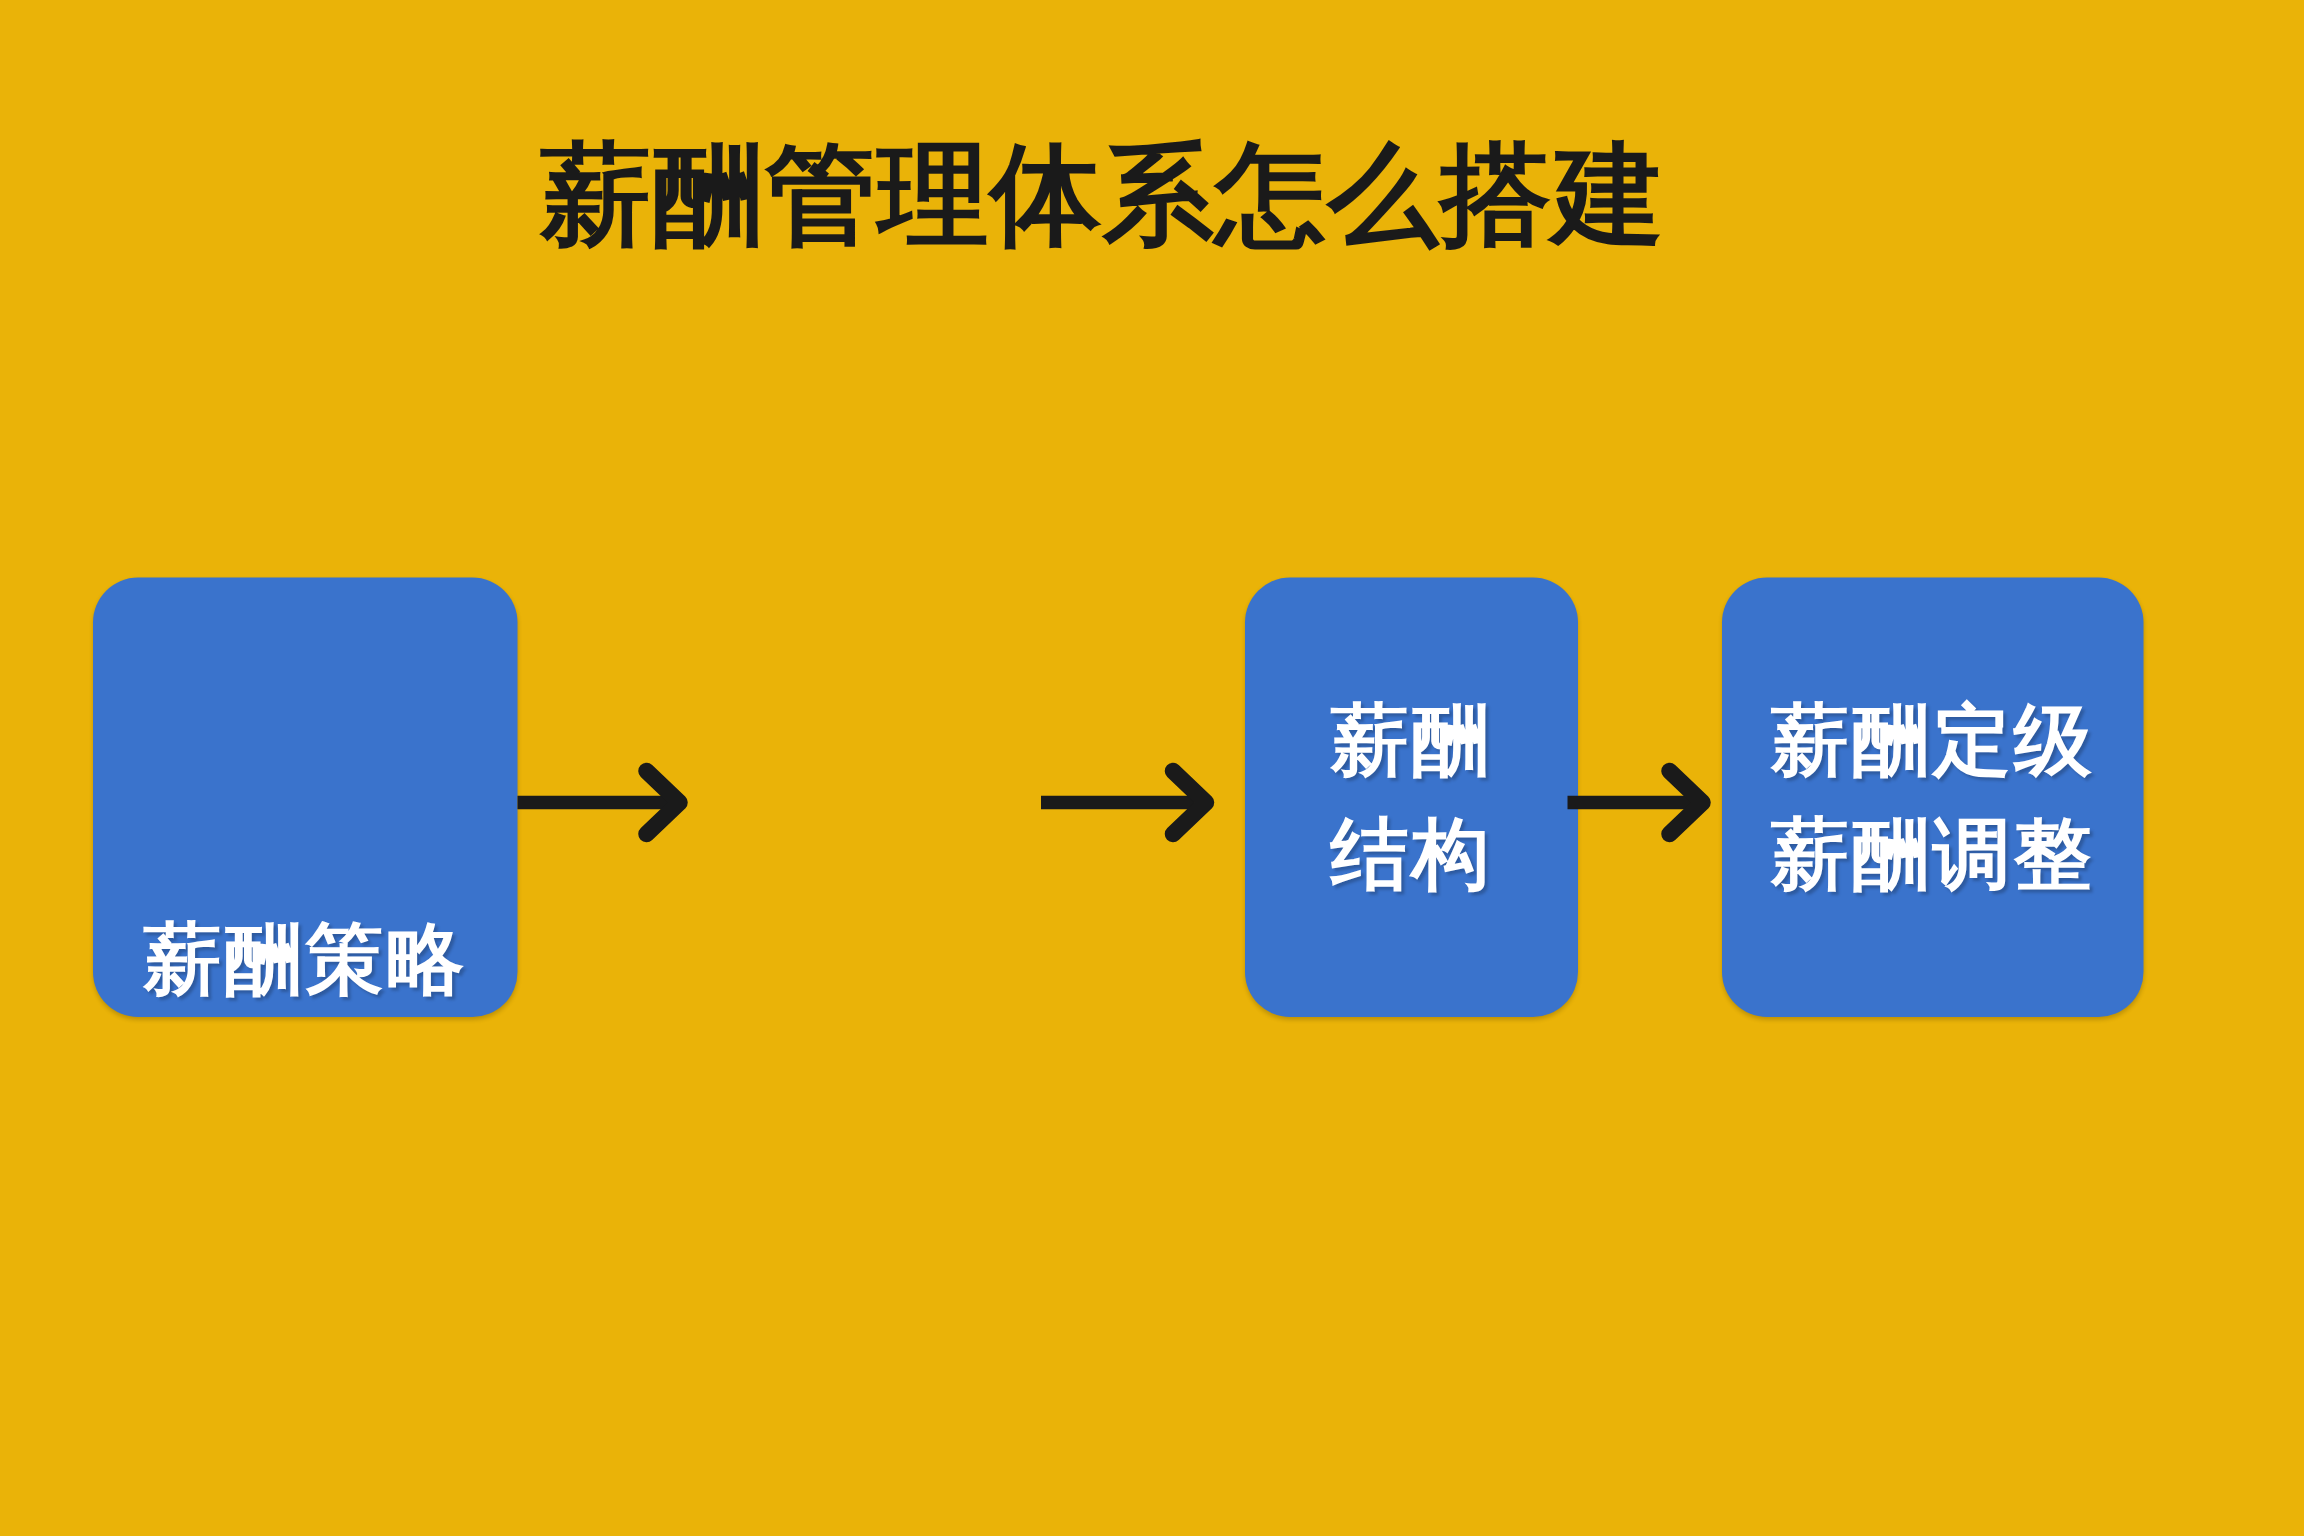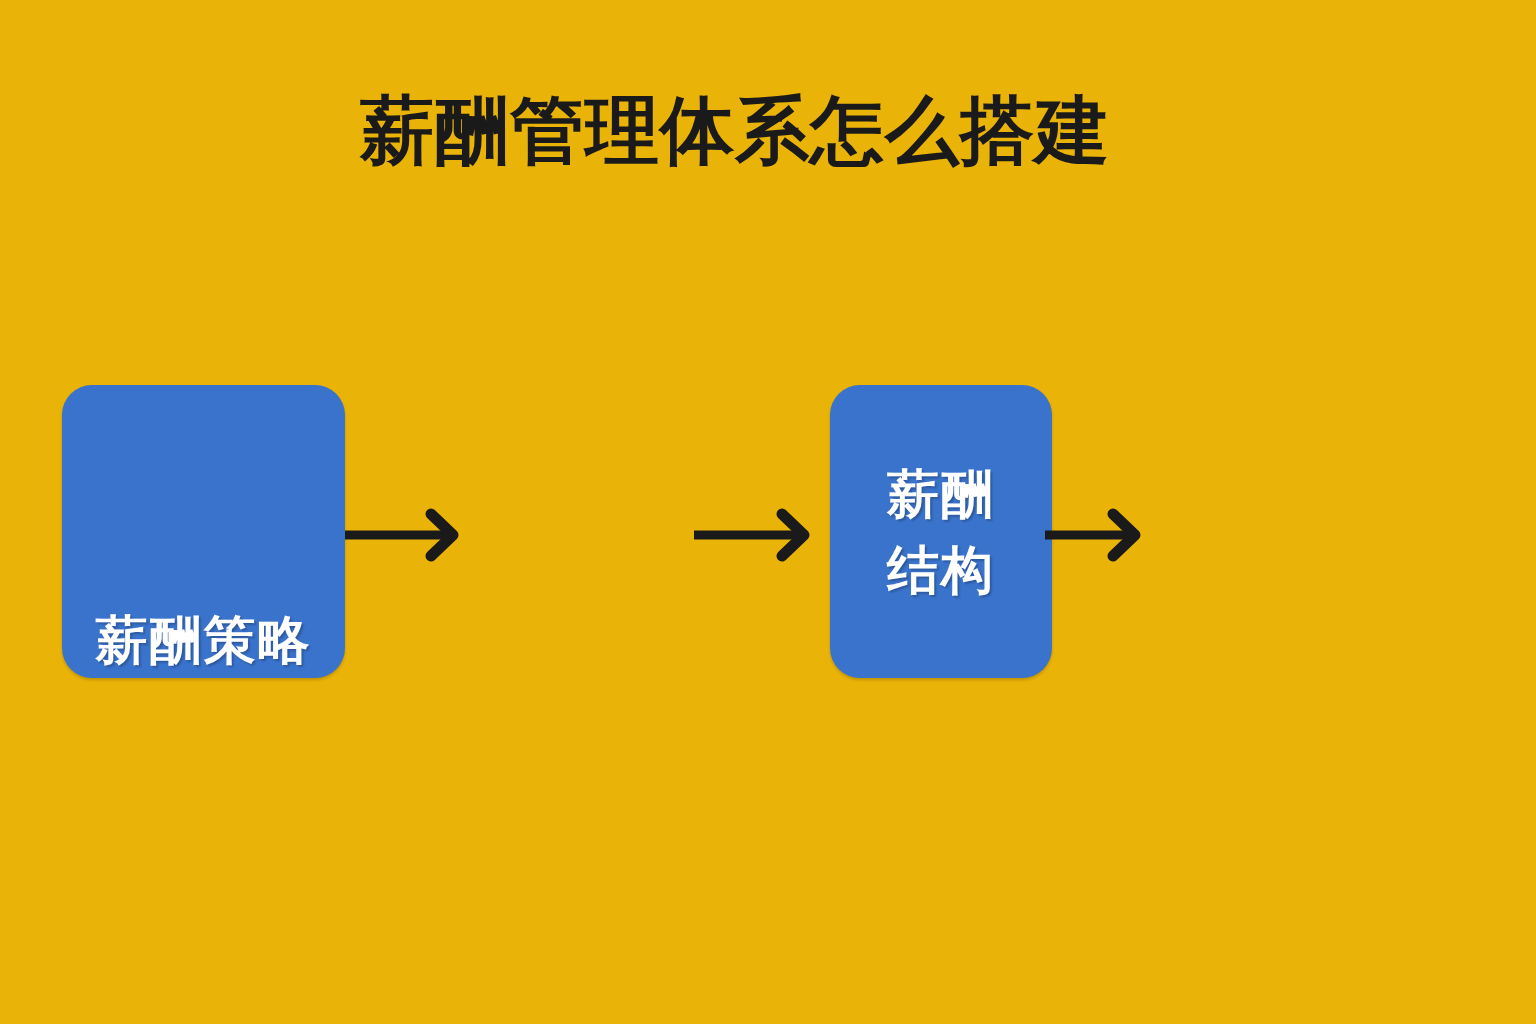--- a/index.html
+++ b/index.html
@@ -125,15 +125,19 @@
 结构</div>
     </div>
 
     <div class="flow-arrow" id="arrow-2">
       <svg viewBox="0 0 103 60" preserveAspectRatio="none">
         <line x1="0" y1="30" x2="78" y2="30" stroke="#1a1a1a" stroke-width="9" stroke-linecap="round"></line>
         <polyline points="68,9 90,30 68,51" fill="none" stroke="#1a1a1a" stroke-width="11" stroke-linecap="round" stroke-linejoin="round"></polyline>
       </svg>
     </div>
 
+    <div class="flow-node" id="node-3">
+      <div class="node-label">薪酬定级
+薪酬调整</div>
+    </div>
 
   </div>
 </div>
 
 </body></html>

